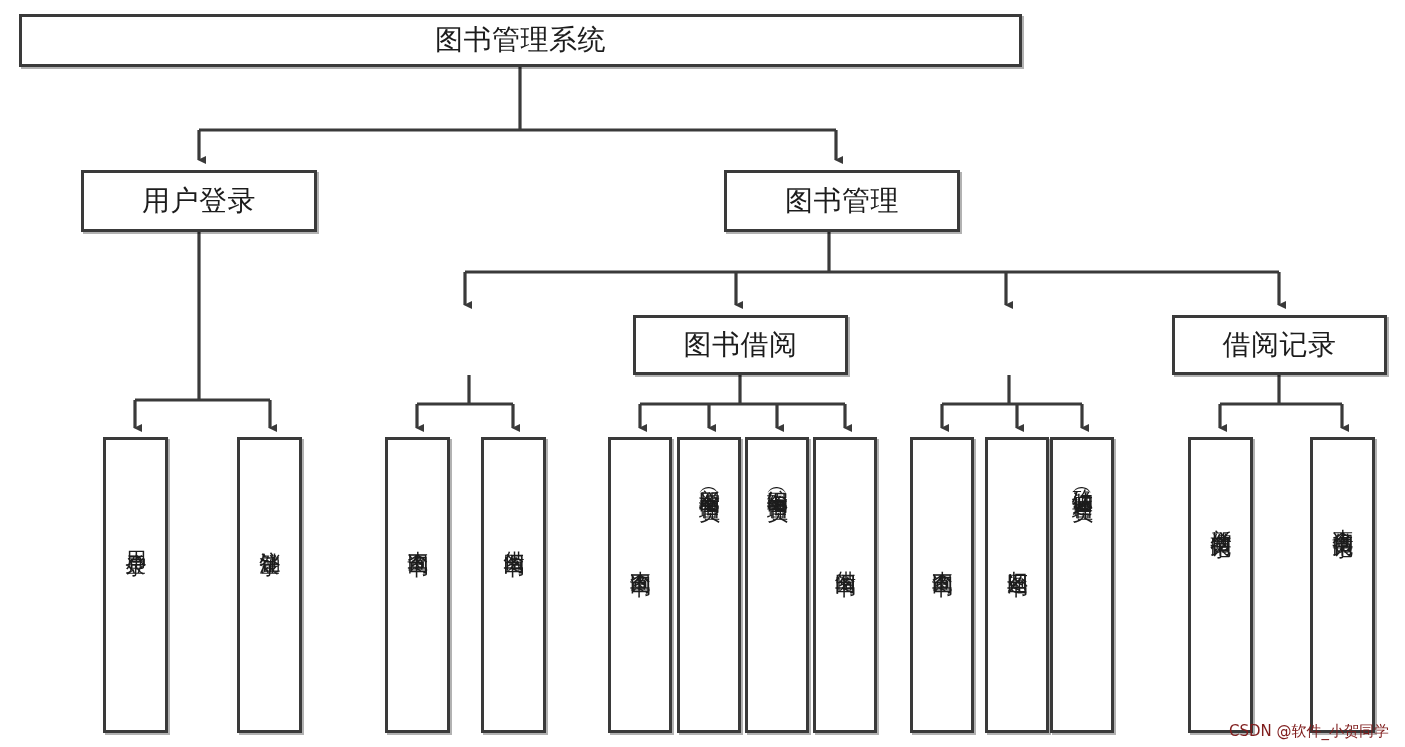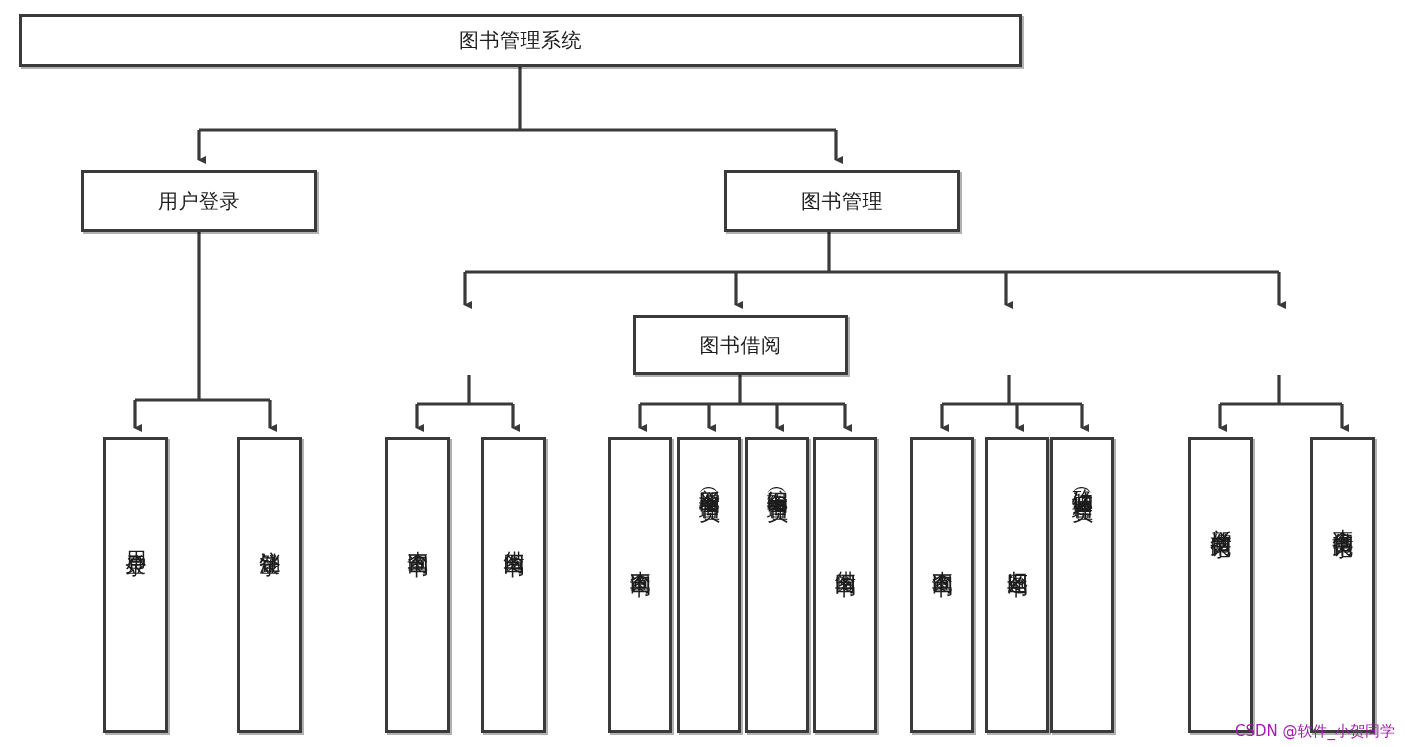--- a/index.html
+++ b/index.html
@@ -27,21 +27,21 @@
     box-sizing:border-box;
     background:#ffffff;
     border:3px solid #3a3a3a;
     box-shadow:2px 2px 0 0 rgba(0,0,0,0.30);
     display:flex;
     align-items:center;
     justify-content:center;
     z-index:2;
   }
   .node .lbl{
-    font-size:20px;
+    font-size:28px;
     line-height:1.15;
     color:#1c1c1c;
     letter-spacing:0.5px;
     white-space:nowrap;
   }
   .node.vert{
     align-items:flex-start;
     justify-content:center;
     padding-top:14px;
   }
@@ -64,24 +64,24 @@
     margin-top:18px;
   }
   .node.vert.mid4 .lbl{
     margin-top:58px;
   }
   .node.vert.mid5 .lbl{
     margin-top:100px;
   }
   .watermark{
     position:absolute;
-    right:10px;
+    right:16px;
     bottom:6px;
     font-size:15px;
-    color:#a21caf;
+    color:#7f1d1d;
     z-index:3;
     white-space:nowrap;
   }
 </style>
 </head>
 <body>
 
 <div id="canvas">
 
   <svg id="edges" viewBox="0 0 1405 747" width="1405" height="747">
@@ -141,20 +141,23 @@
   <div class="node" style="left:81px;top:170px;width:236px;height:62px;">
     <span class="lbl">用户登录</span>
   </div>
   <div class="node" style="left:711px;top:170px;width:236px;height:62px;margin-left:13px;">
     <span class="lbl">图书管理</span>
   </div>
 
   <div class="node" style="left:633px;top:315px;width:215px;height:60px;">
     <span class="lbl">图书借阅</span>
   </div>
+  <div class="node" style="left:1172px;top:315px;width:215px;height:60px;">
+    <span class="lbl">借阅记录</span>
+  </div>
 
   <div class="node vert mid" style="left:103px;top:437px;width:65px;height:296px;">
     <span class="lbl">用户登录</span>
   </div>
   <div class="node vert mid" style="left:237px;top:437px;width:65px;height:296px;">
     <span class="lbl">注销登录</span>
   </div>
 
   <div class="node vert mid" style="left:385px;top:437px;width:65px;height:296px;">
     <span class="lbl">查询图书</span>

